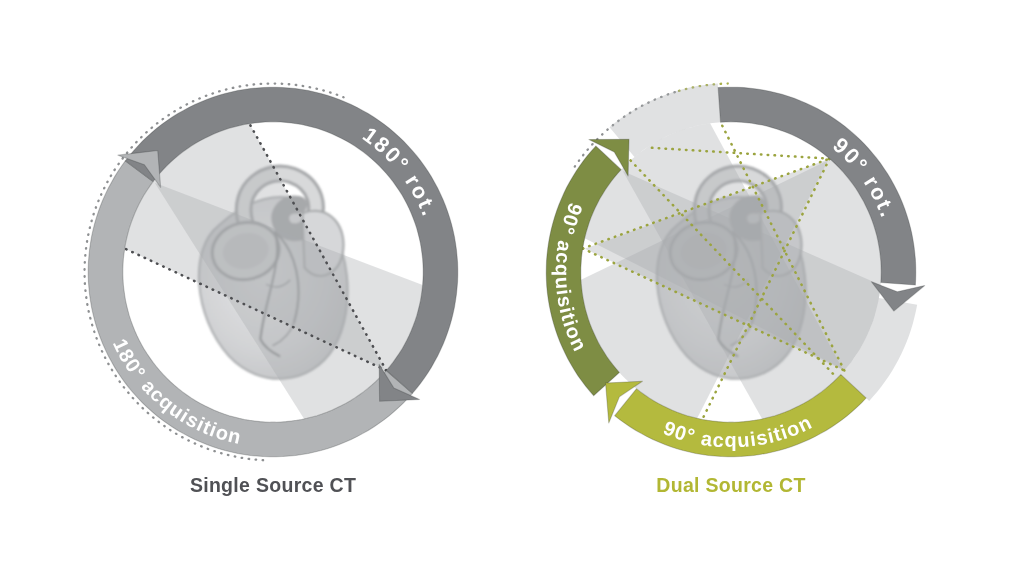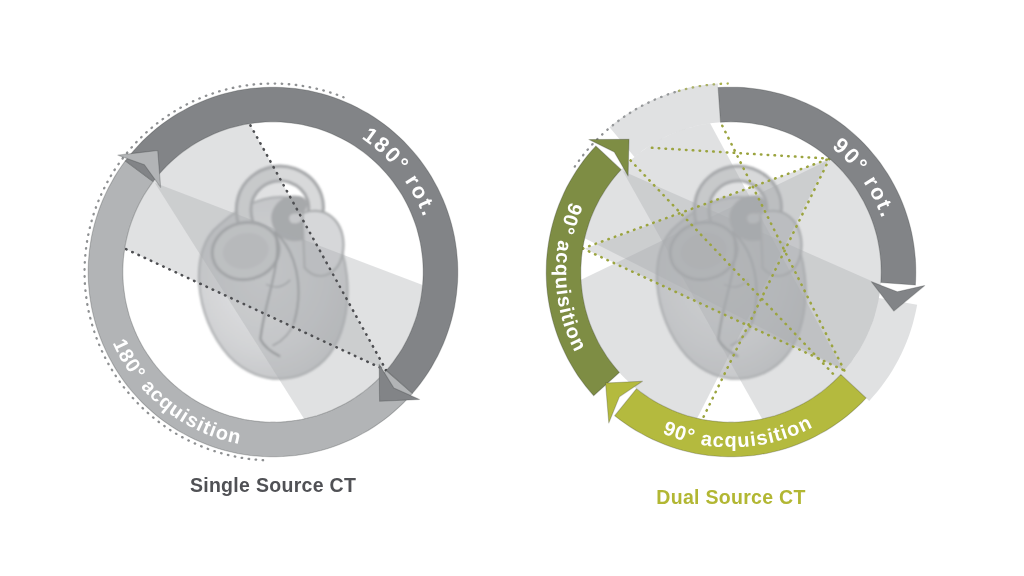--- a/index.html
+++ b/index.html
@@ -4,21 +4,21 @@
 <style>
   html,body{margin:0;padding:0;background:#ffffff;}
   .stage{position:relative;width:1024px;height:576px;background:#ffffff;overflow:hidden;
          font-family:"Liberation Sans",sans-serif;}
   .diagram-svg{position:absolute;width:420px;height:420px;}
   #svg-single{left:63px;top:62px;}
   #svg-dual{left:521px;top:62px;}
   .caption{position:absolute;top:474px;width:320px;text-align:center;
            font-size:19.5px;font-weight:bold;letter-spacing:.3px;}
   #caption-single{left:113px;}
-  #caption-dual{left:571px;margin-top:12px;}
+  #caption-dual{left:571px;}
   .arc-label{font-family:"Liberation Sans",sans-serif;font-weight:bold;}
 </style>
 </head>
 <body>
 
 <div class="stage" style="background: rgb(255, 255, 255);">
 
   <svg width="0" height="0" style="position:absolute" aria-hidden="true">
     <defs>
       <radialGradient id="hg" cx="45%" cy="40%" r="75%">

